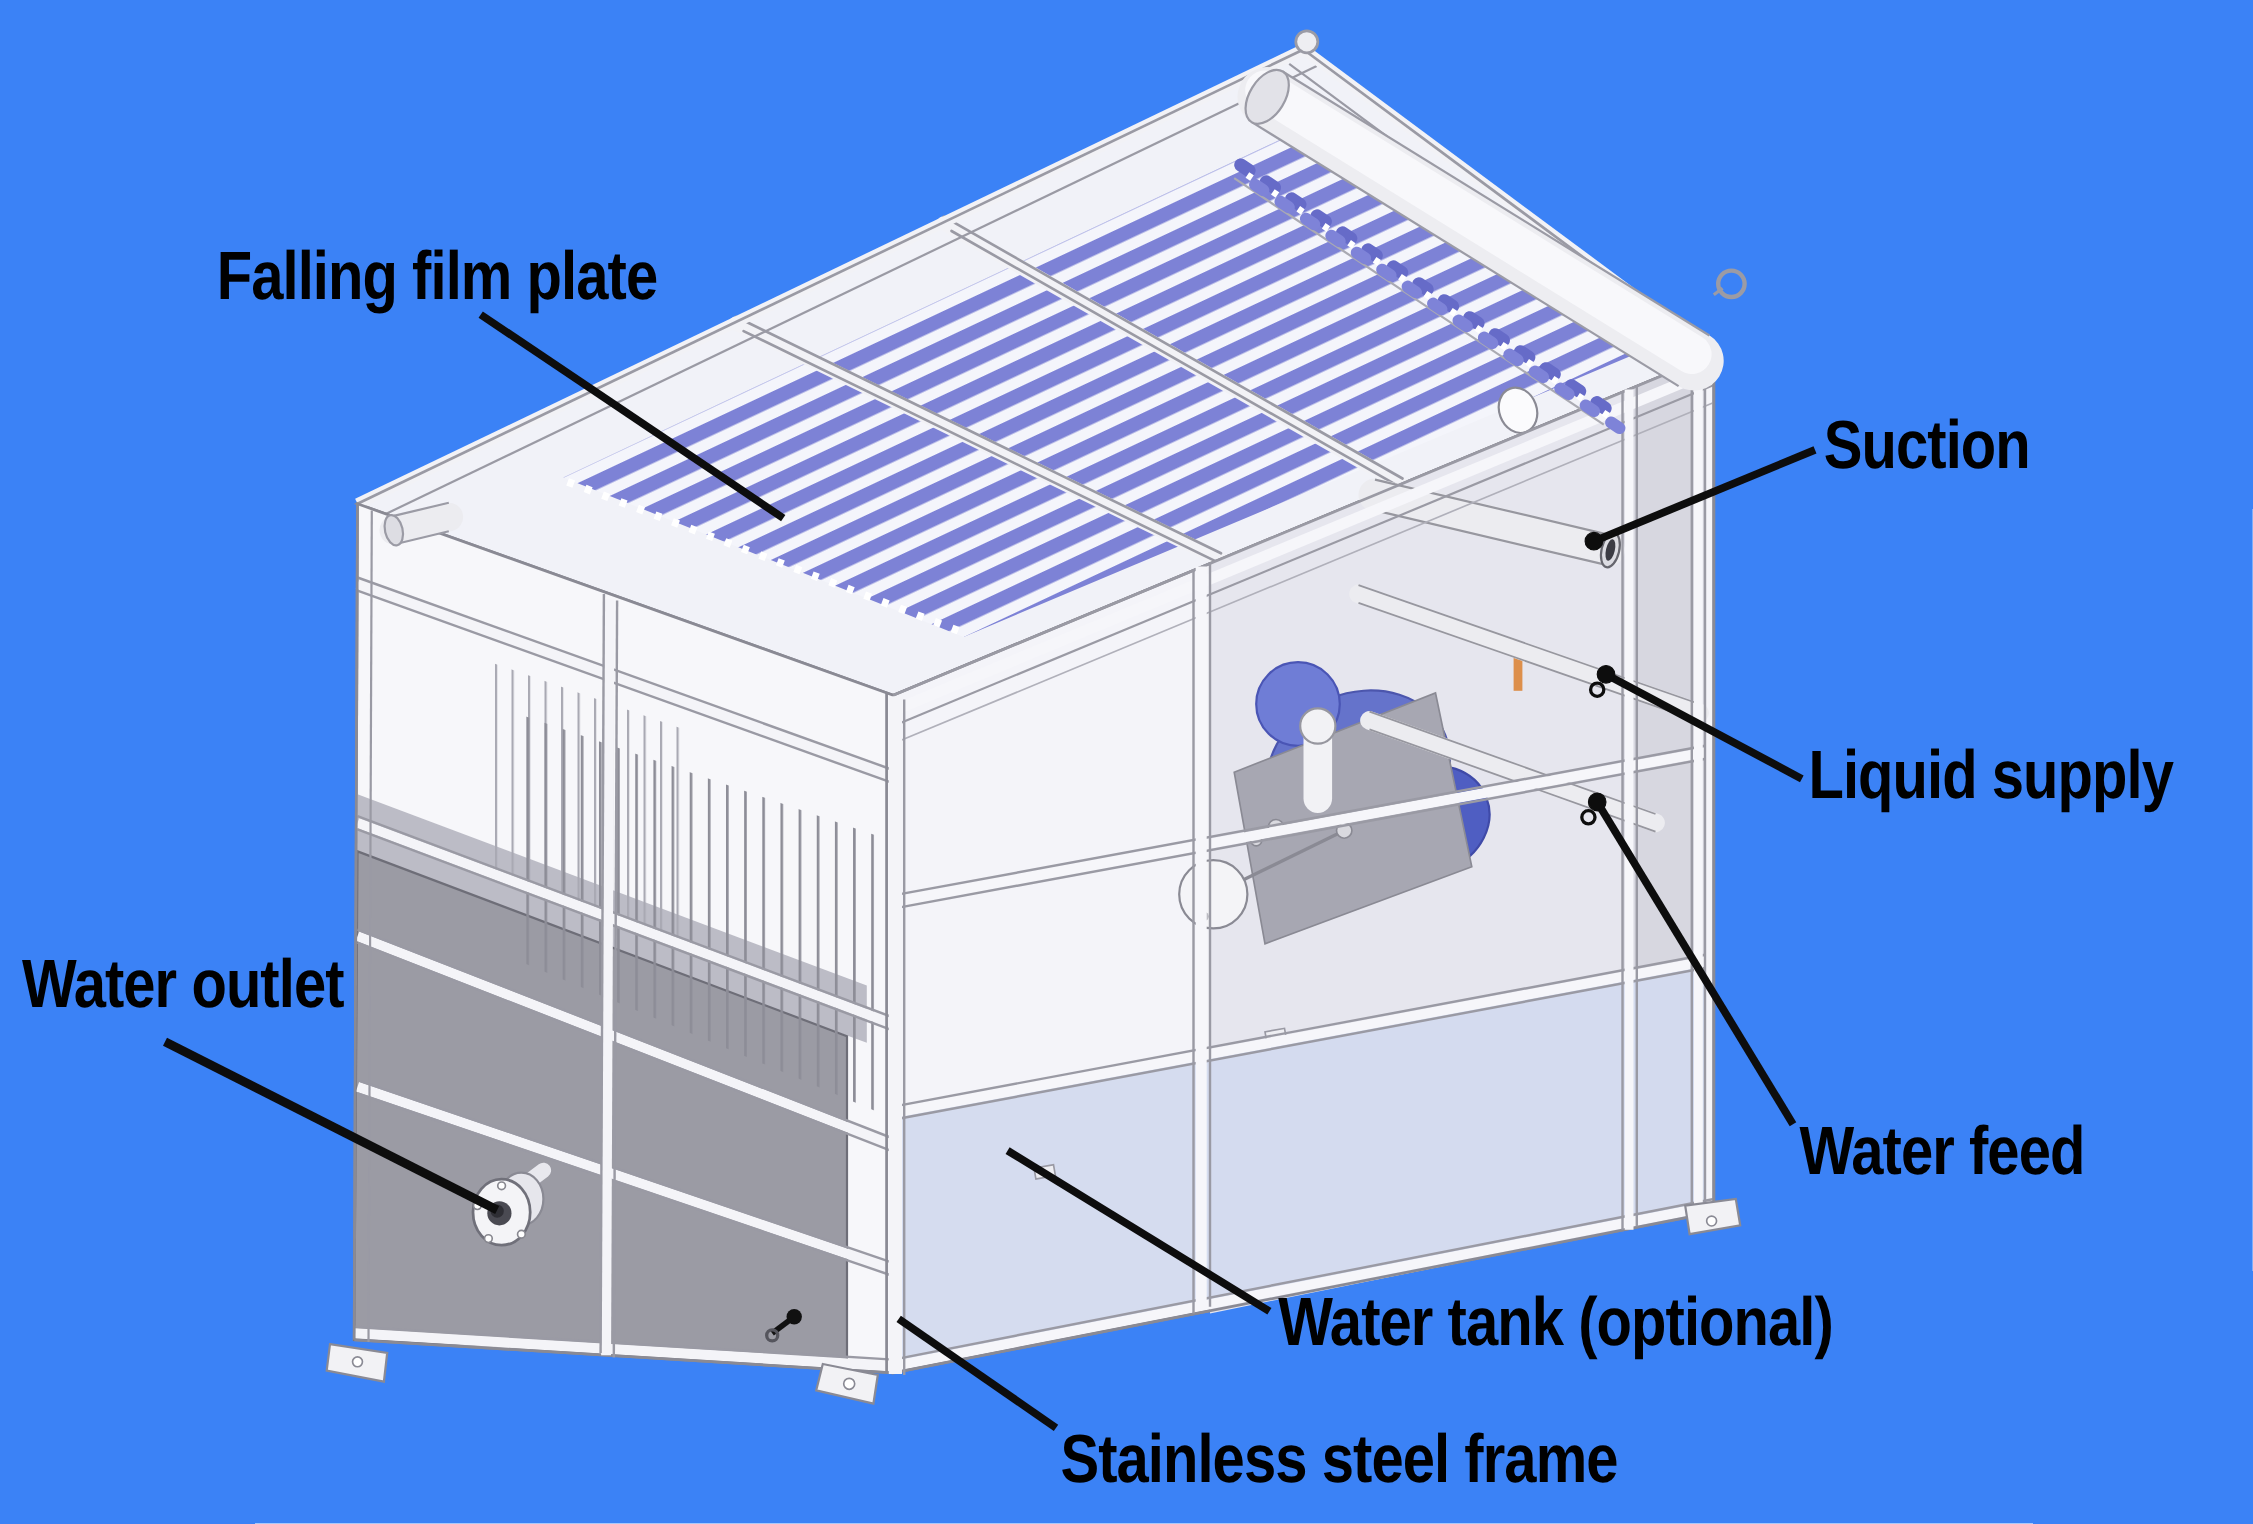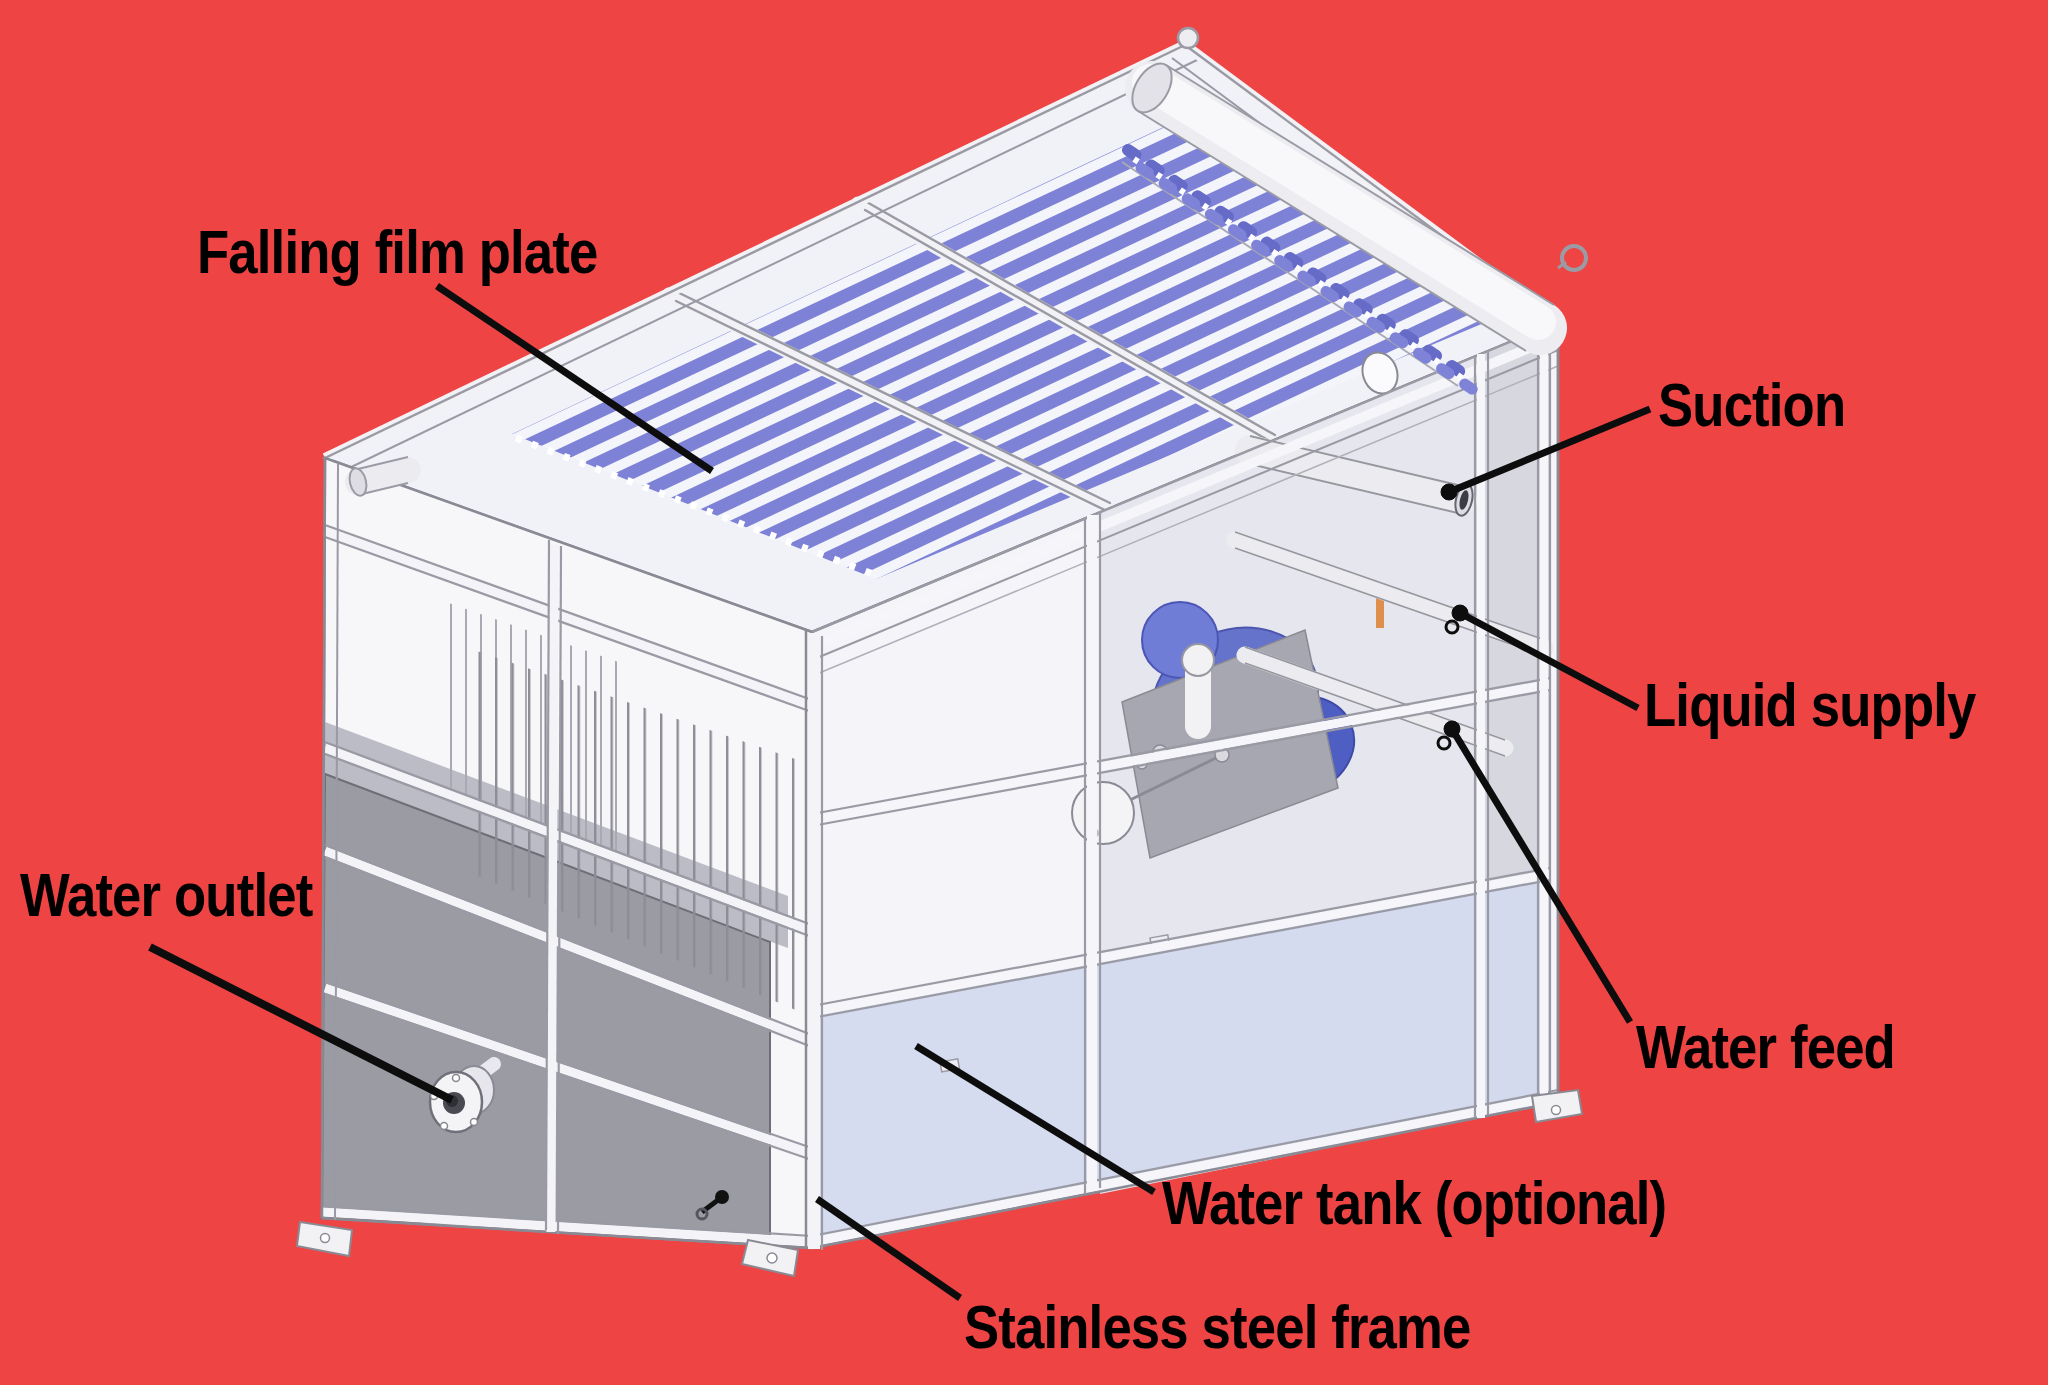--- a/index.html
+++ b/index.html
@@ -1,16 +1,16 @@
 <!DOCTYPE html>
 <html><head>
 <meta charset="utf-8">
 <style>
   html,body{margin:0;padding:0;background:#fff}
-  .stage{position:relative;width:2048px;height:1385px;background:#ef4444;overflow:hidden;
+  .stage{position:relative;width:2048px;height:1385px;background:#3b82f6;overflow:hidden;
          font-family:"Liberation Sans",sans-serif}
   .art{position:absolute;left:0;top:0}
   .lbl{position:absolute;font:700 62px/1.05 "Liberation Sans",sans-serif;color:#000;
        white-space:nowrap;transform:scaleX(.85);transform-origin:0 0;letter-spacing:-1px}
   #l-ffp  {left:197px;top:219px}
   #l-suc  {left:1658px;top:372px}
   #l-liq  {left:1644px;top:672px}
   #l-feed {left:1636px;top:1014px}
   #l-out  {left:20px;top:862px}
   #l-tank {left:1162px;top:1170px}

